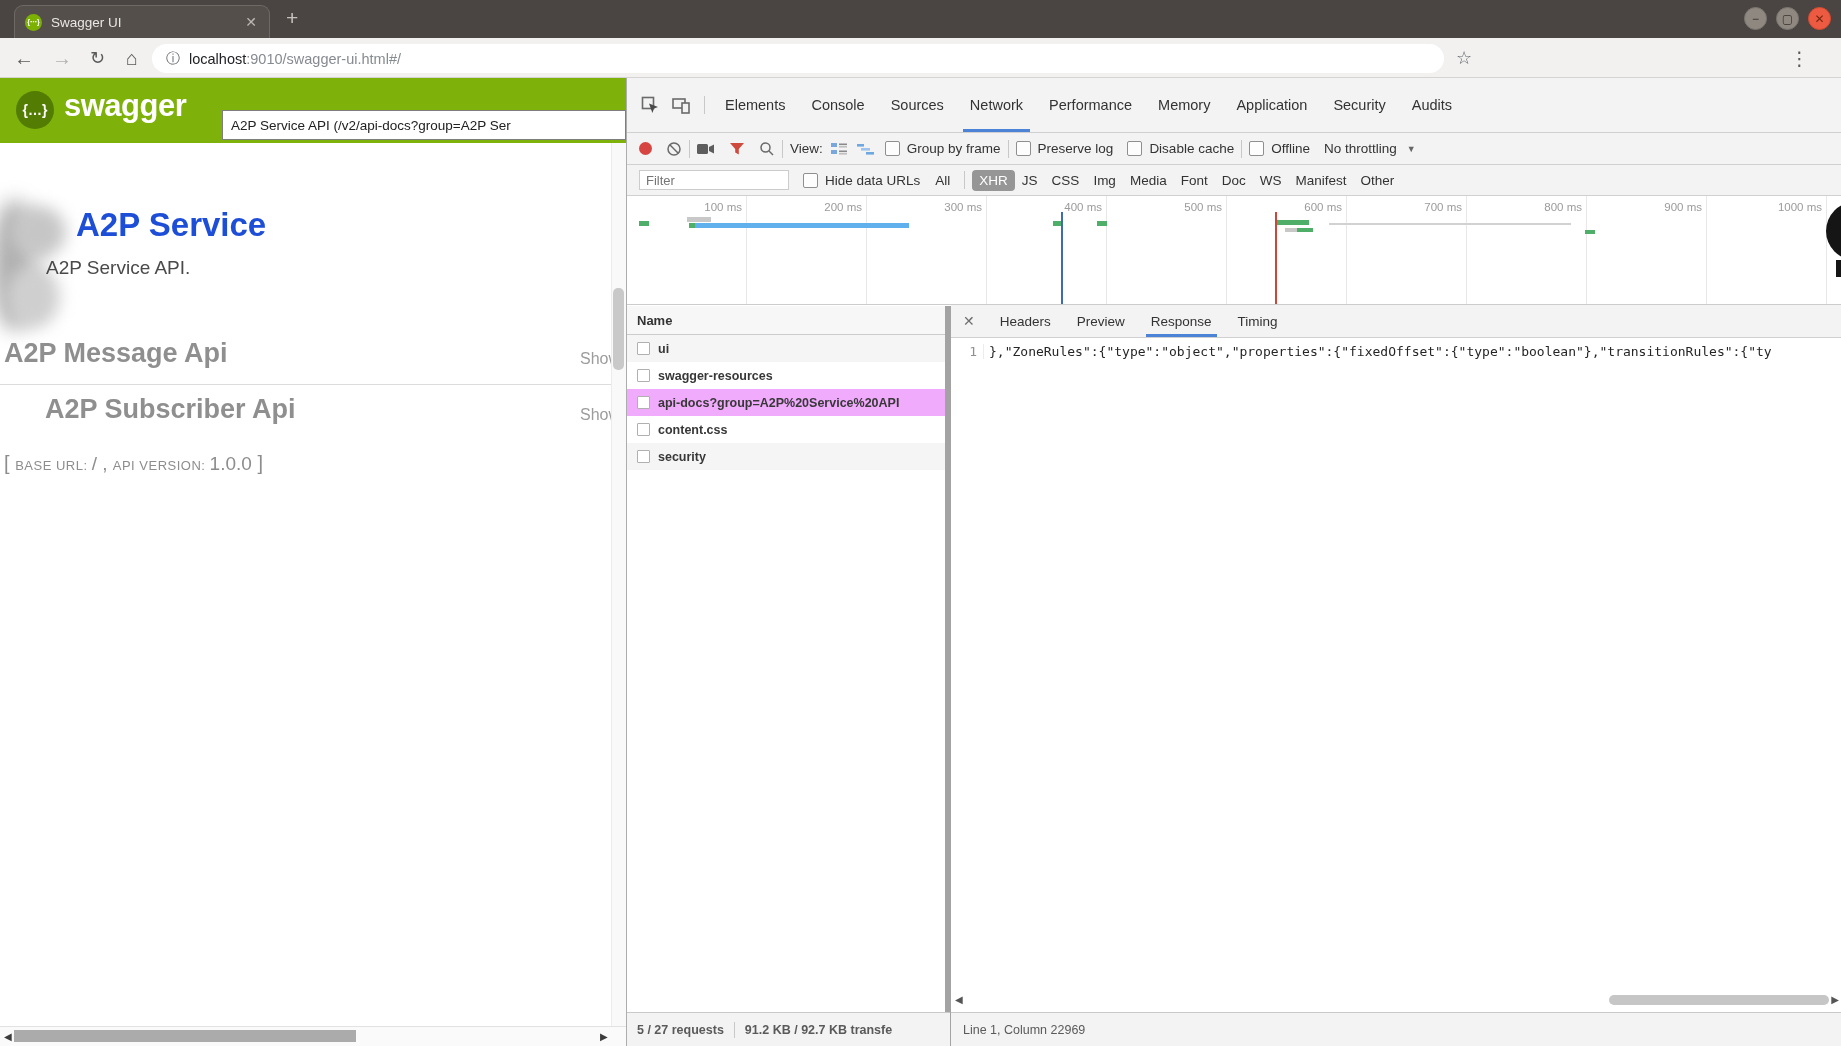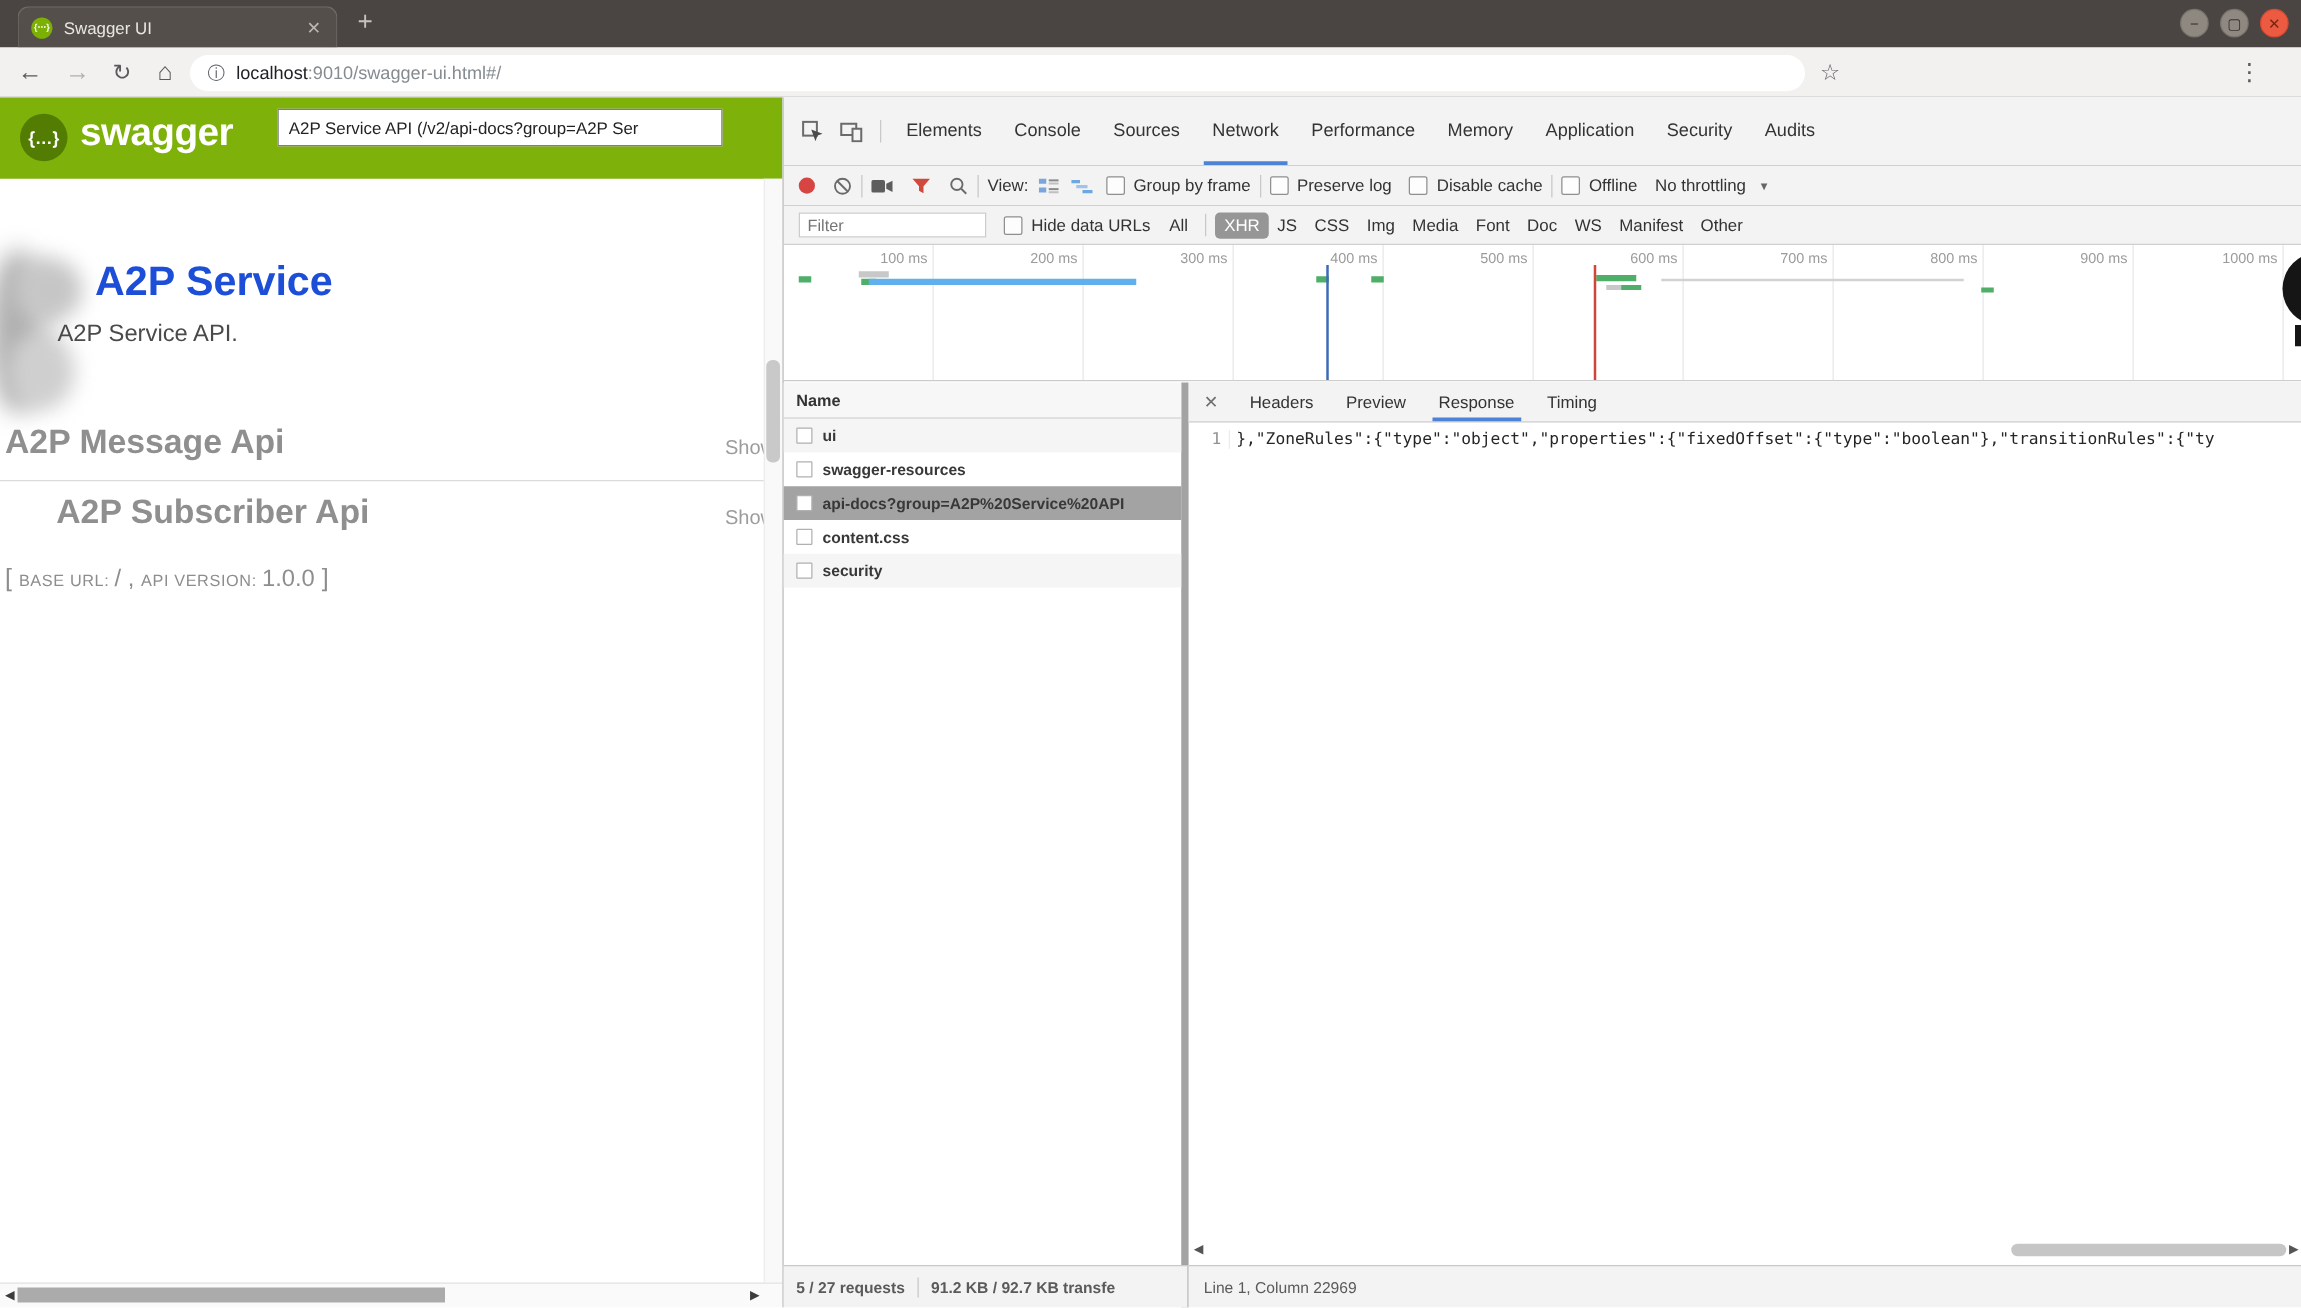--- a/index.html
+++ b/index.html
@@ -32,21 +32,21 @@
   .extico{position:absolute;top:47px;width:22px;height:22px;border-radius:50%;
           display:flex;align-items:center;justify-content:center;font-size:12px;font-weight:bold;color:#fff;}
   .avatar{position:absolute;left:1722px;top:44px;width:28px;height:28px;border-radius:50%;
           background:radial-gradient(circle at 40% 32%,#a39a90 0%,#6e675f 45%,#36322e 100%);border:1px solid #c9c7c4;box-sizing:border-box;}
 
   
   #swheader{position:absolute;left:0;top:78px;width:626px;height:65px;background:#7eb10a;}
   #swlogo{position:absolute;left:16px;top:13px;width:38px;height:38px;border-radius:50%;background:#527c02;
           color:#fff;font-size:14px;font-weight:bold;display:flex;align-items:center;justify-content:center;}
   #swword{position:absolute;left:64px;top:10px;color:#fff;font-size:31px;font-weight:bold;letter-spacing:-0.5px;}
-  #apiinput{position:absolute;left:222px;top:9px;width:356px;height:30px;border:1px solid #7e7e7e;border-radius:0;
+  #apiinput{position:absolute;left:222px;top:32px;width:404px;height:30px;border:1px solid #7e7e7e;border-radius:0;
             background:#fff;font-size:13.5px;color:#222;padding:0 8px;box-sizing:border-box;font-family:"Liberation Sans",sans-serif;}
   .blob{position:absolute;border-radius:50%;}
   #pg-title{position:absolute;left:76px;top:206px;font-size:33px;font-weight:bold;color:#1d4ed8;}
   #pg-sub{position:absolute;left:46px;top:257px;font-size:19px;color:#4a4a4a;}
   .sec-head{position:absolute;left:4px;font-size:27px;font-weight:bold;color:#8f8f8f;}
   .sec-link{position:absolute;font-size:16px;color:#9c9c9c;white-space:nowrap;}
   #sec-hr{position:absolute;left:0;top:384px;width:626px;height:1px;background:#dcdcdc;}
   #baseline{position:absolute;left:4px;top:452px;color:#8d8d8d;white-space:nowrap;}
   #baseline .bk{font-size:20px;}
   #baseline .lab{font-size:13px;text-transform:uppercase;letter-spacing:0.5px;}
@@ -82,21 +82,21 @@
   #dt-timeline{position:absolute;left:0;top:118px;width:1214px;height:109px;background:#fff;border-bottom:1px solid #ccc;box-sizing:border-box;overflow:hidden;}
   .wf-line{position:absolute;top:0;bottom:0;width:1px;background:#e8e8e8;}
   .wf-label{position:absolute;top:5px;width:62px;text-align:right;font-size:11.5px;color:#9b9b9b;white-space:nowrap;}
   .wf-bar{position:absolute;}
   .wf-vline{position:absolute;top:16px;height:93px;width:2px;}
   
   #namecol{position:absolute;left:0;top:228px;width:324px;bottom:0;border-right:6px solid #a3a3a3;box-sizing:border-box;background:#fff;font-weight:bold;}
   #namehdr{height:29px;line-height:29px;background:#f7f7f7;border-bottom:1px solid #ccc;font-size:13px;color:#333;padding-left:10px;box-sizing:border-box;}
   .req-row{height:27px;display:flex;align-items:center;font-size:12.5px;color:#383838;white-space:nowrap;overflow:hidden;}
   .req-row.striped{background:#f5f5f5;}
-  .req-row.sel{background:#a3a3a3;}
+  .req-row.sel{background:#f0abfc;}
   .req-ico{width:13px;height:13px;border:1px solid #b0b0b0;background:#fff;border-radius:1px;flex:none;margin:0 8px 0 10px;box-sizing:border-box;}
   #summarybar{position:absolute;left:0;bottom:0;width:323px;height:34px;background:#f3f3f3;border-top:1px solid #c9c9c9;
               display:flex;align-items:center;font-size:12.5px;color:#5a5a5a;padding-left:10px;box-sizing:border-box;overflow:hidden;white-space:nowrap;}
   #summarybar .vsep{height:16px;margin:0 10px;}
   
   #detail{position:absolute;left:324px;top:227px;right:0;bottom:0;background:#fff;}
   #dtabs{position:absolute;left:0;top:0;right:0;height:33px;background:#f3f3f3;border-bottom:1px solid #d0d0d0;
          display:flex;align-items:center;box-sizing:border-box;}
   .dtab{padding:0 13px;font-size:13.5px;color:#333;height:100%;display:flex;align-items:center;position:relative;}
   .dtab.sel:after{content:"";position:absolute;left:8px;right:8px;bottom:0;height:3px;background:#4c83d6;}

